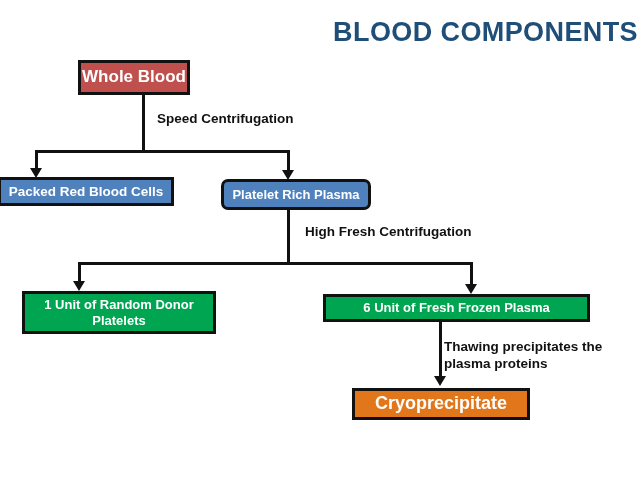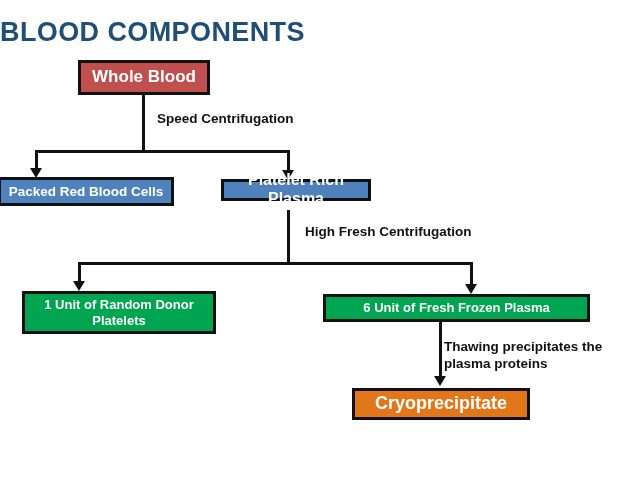--- a/index.html
+++ b/index.html
@@ -17,21 +17,21 @@
     background: #ffffff;
     overflow: hidden;
   }
 
   
   .title {
     position: absolute;
     left: 0;
     top: 17px;
     width: 638px;
-    text-align: left;
+    text-align: right;
     font-size: 27px;
     font-weight: bold;
     color: #1F4E79;
     letter-spacing: 0.4px;
     font-family: "Liberation Sans", sans-serif;
   }
 
   
   .node {
     position: absolute;
@@ -45,30 +45,31 @@
     text-align: center;
     line-height: 1.18;
     font-family: "Liberation Sans", sans-serif;
   }
   .node-red    { background: #C0504D; }
   .node-blue   { background: #4F81BD; }
   .node-green  { background: #00A551; }
   .node-orange { background: #E2761B; }
 
   #node-whole-blood {
-    left: 78px;  top: 60px;  width: 132px; height: 35px;
+    left: 78px;  top: 60px;  width: 112px; height: 35px;
     font-size: 17px;
   }
   #node-prbc {
     left: -2px;  top: 177px; width: 176px; height: 29px;
     font-size: 13.5px;
   }
   #node-prp {
-    left: 221px; top: 179px; width: 150px; height: 22px;
-    font-size: 16px;
+    left: 221px; top: 179px; width: 150px; height: 31px;
+    font-size: 13px;
+    border-radius: 7px;
   }
   #node-platelets {
     left: 22px;  top: 291px; width: 194px; height: 43px;
     font-size: 13px;
     padding: 0 6px;
   }
   #node-ffp {
     left: 323px; top: 294px; width: 267px; height: 28px;
     font-size: 13px;
   }

